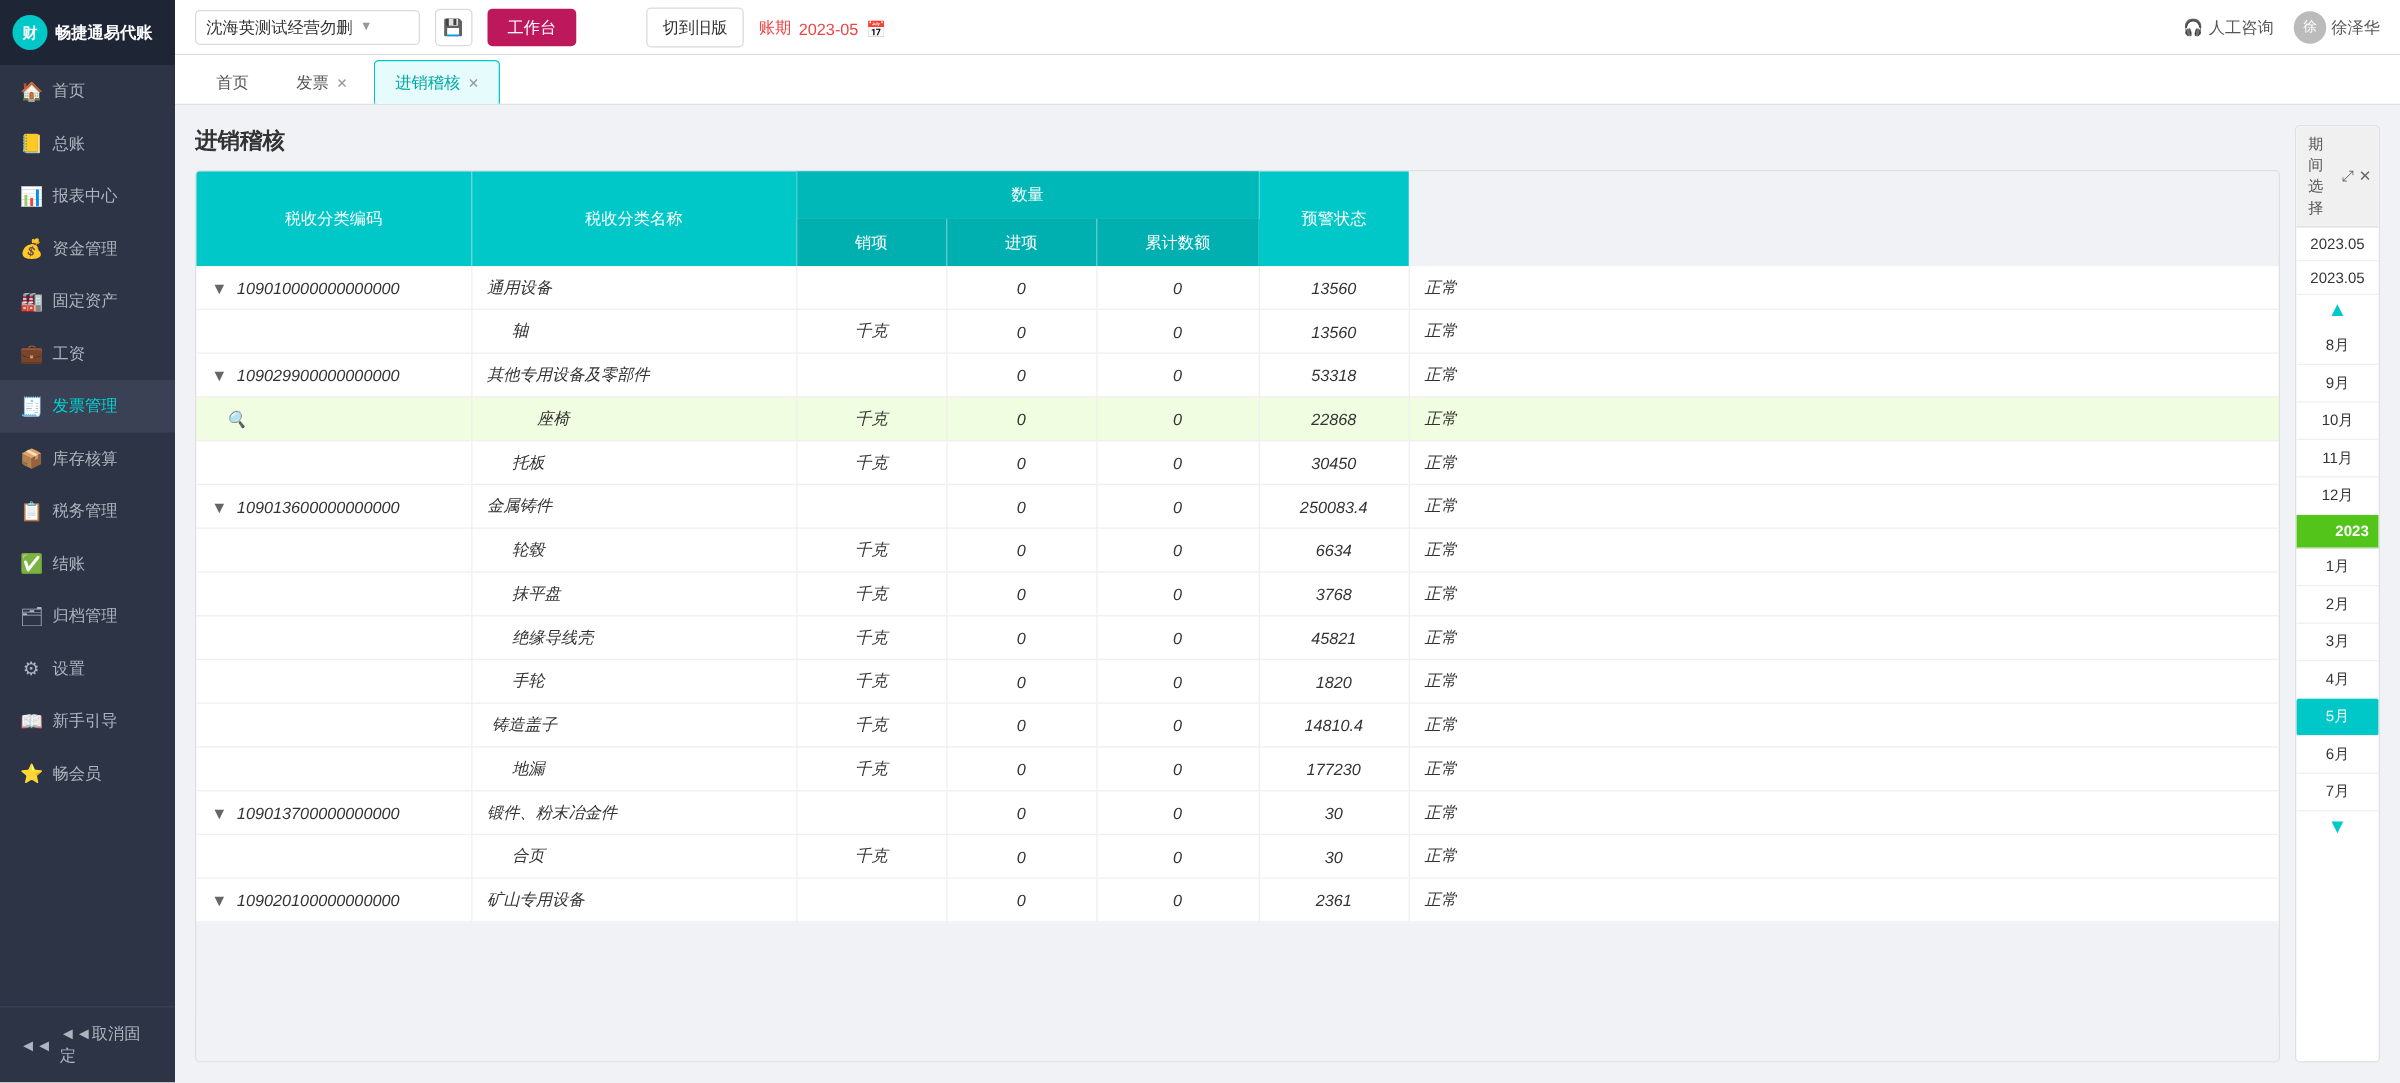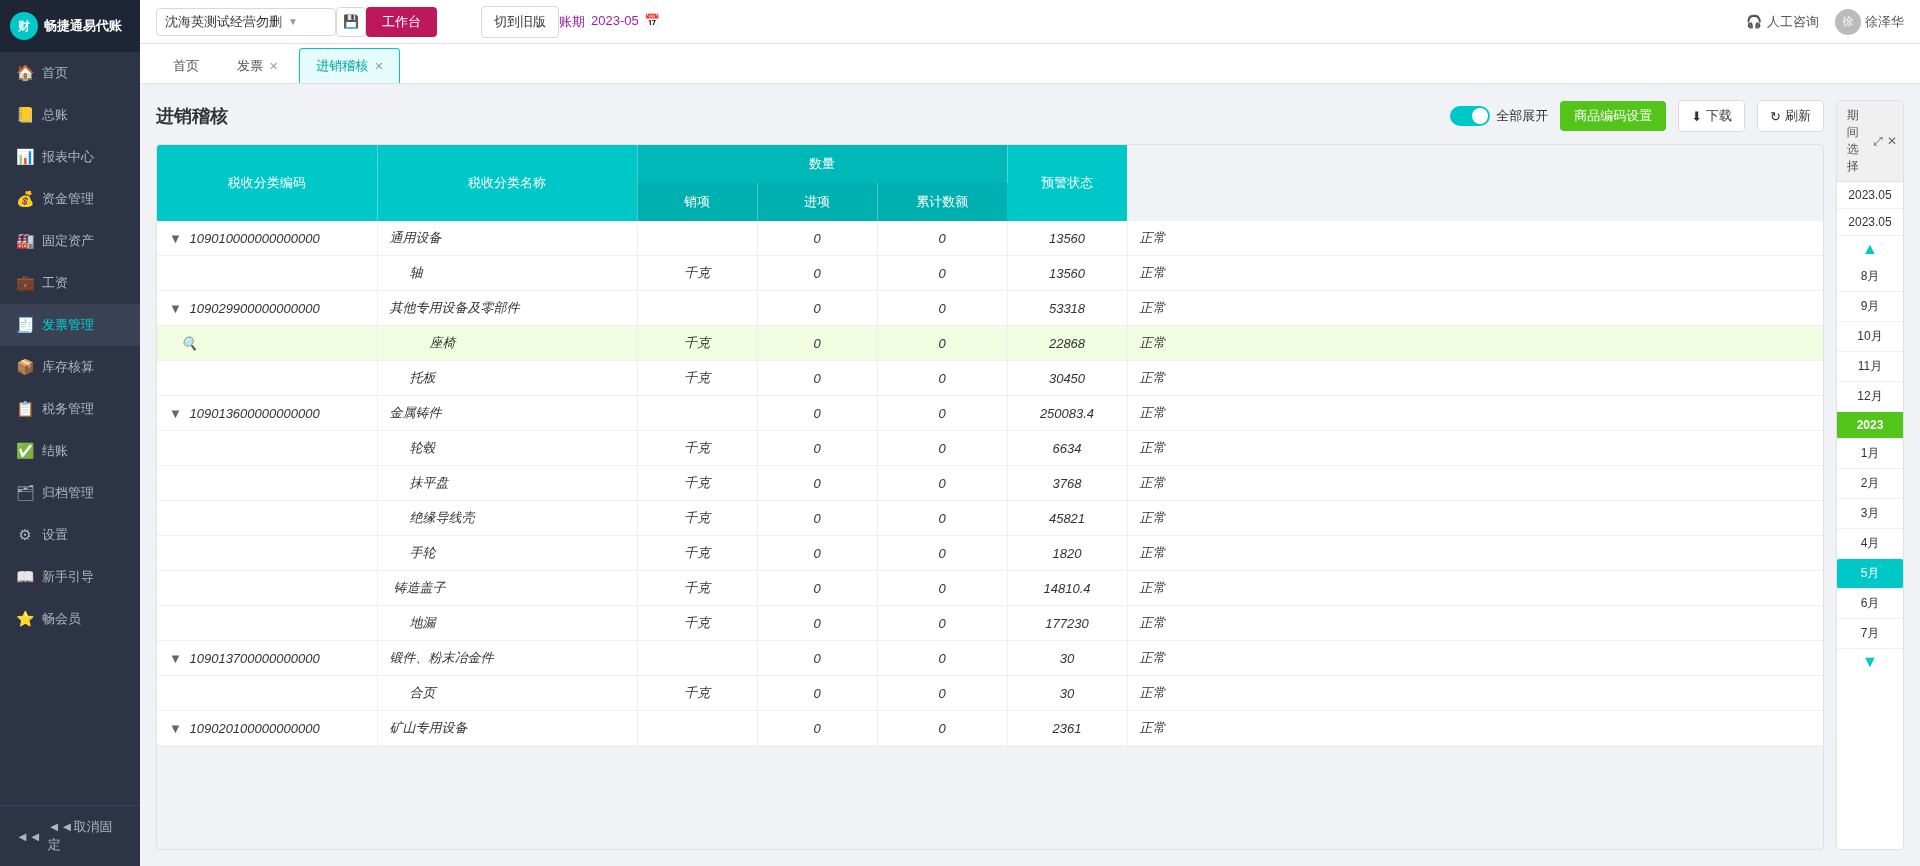--- a/index.html
+++ b/index.html
@@ -52,21 +52,21 @@
     .main { flex: 1; display: flex; flex-direction: column; min-width: 0; }
 
     
     .topbar {
       height: 44px;
       background: #fff;
       border-bottom: 1px solid #e0e0e0;
       display: flex;
       align-items: center;
       padding: 1px 16px;
-      gap: 0;
+      gap: 12px;
       flex-shrink: 0;
     }
     .topbar-company {
       display: flex; align-items: center; gap: 6px;
       color: #333; font-size: 13px; cursor: pointer;
       padding: 4px 8px; border: 1px solid #d9d9d9; border-radius: 4px;
       min-width: 180px;
     }
     .topbar-company-arrow { color: #999; font-size: 10px; }
     .topbar-save-btn {
@@ -75,21 +75,21 @@
       cursor: pointer; color: #666;
     }
     .topbar-workbench-btn {
       background: #be185d; color: #fff; border: none; border-radius: 4px;
       padding: 6px 16px; cursor: pointer; font-size: 13px;
     }
     .topbar-old-btn {
       background: #fff; color: #333; border: 1px solid #d9d9d9; border-radius: 4px;
       padding: 6px 12px; cursor: pointer; font-size: 13px; margin-left: 44px;
     }
-    .topbar-period { display: flex; align-items: flex-start; gap: 6px; color: #a21caf; font-size: 13px; }
+    .topbar-period { display: flex; align-items: flex-end; gap: 6px; color: #ef4444; font-size: 13px; }
     .topbar-right { margin-left: auto; display: flex; align-items: center; gap: 16px; }
     .topbar-service { display: flex; align-items: center; gap: 4px; color: #555; cursor: pointer; font-size: 13px; }
     .topbar-user { display: flex; align-items: center; gap: 4px; color: #555; cursor: pointer; font-size: 13px; }
     .avatar { width: 26px; height: 26px; border-radius: 50%; background: #bbb; display: flex; align-items: center; justify-content: center; color: #fff; font-size: 11px; }
 
     
     .tabs-bar {
       height: 40px;
       background: #fff;
       border-bottom: 1px solid #e0e0e0;
@@ -204,20 +204,21 @@
       text-align: center;
       font-size: 12px;
       color: #333;
       cursor: pointer;
       border-bottom: 1px solid #f0f0f0;
     }
     .period-item.active { background: #00c8c8; color: #fff; border-radius: 2px; }
     .period-item.year-marker {
       background: #52c41a; color: #fff; font-weight: bold;
       writing-mode: horizontal-tb;
+      text-align: right;
     }
     .period-nav { display: flex; flex-direction: column; align-items: center; }
     .period-nav-btn { cursor: pointer; color: #00c8c8; font-size: 16px; padding: 4px; }
   </style>
 </head>
 <body>
 
 <div class="sidebar">
   <div class="sidebar-logo">
     <div class="sidebar-logo-icon">财</div>
@@ -329,37 +330,20 @@
       <span>进销稽核</span>
       <span class="tab-close">✕</span>
     </div>
   </div>
 
   <div class="content">
     <div class="page-container">
 
       <div class="page-header">
         <h2 class="page-title">进销稽核</h2>
-        <div class="page-actions">
-          <div class="toggle-switch">
-            <div class="toggle-track">
-              <div class="toggle-thumb"></div>
-            </div>
-            <span>全部展开</span>
-          </div>
-          <button class="btn-green">商品编码设置</button>
-          <button class="btn-outline">
-            <span>⬇</span>
-            <span>下载</span>
-          </button>
-          <button class="btn-outline">
-            <span>↻</span>
-            <span>刷新</span>
-          </button>
-        </div>
       </div>
 
       <div class="table-wrapper">
         <table>
           <thead>
             <tr>
               <th rowspan="2" style="width:220px">税收分类编码</th>
               <th rowspan="2" style="width:260px">税收分类名称</th>
               <th colspan="3" style="background:#00b8b8">数量</th>
               <th rowspan="2" style="width:120px">预警状态</th>

